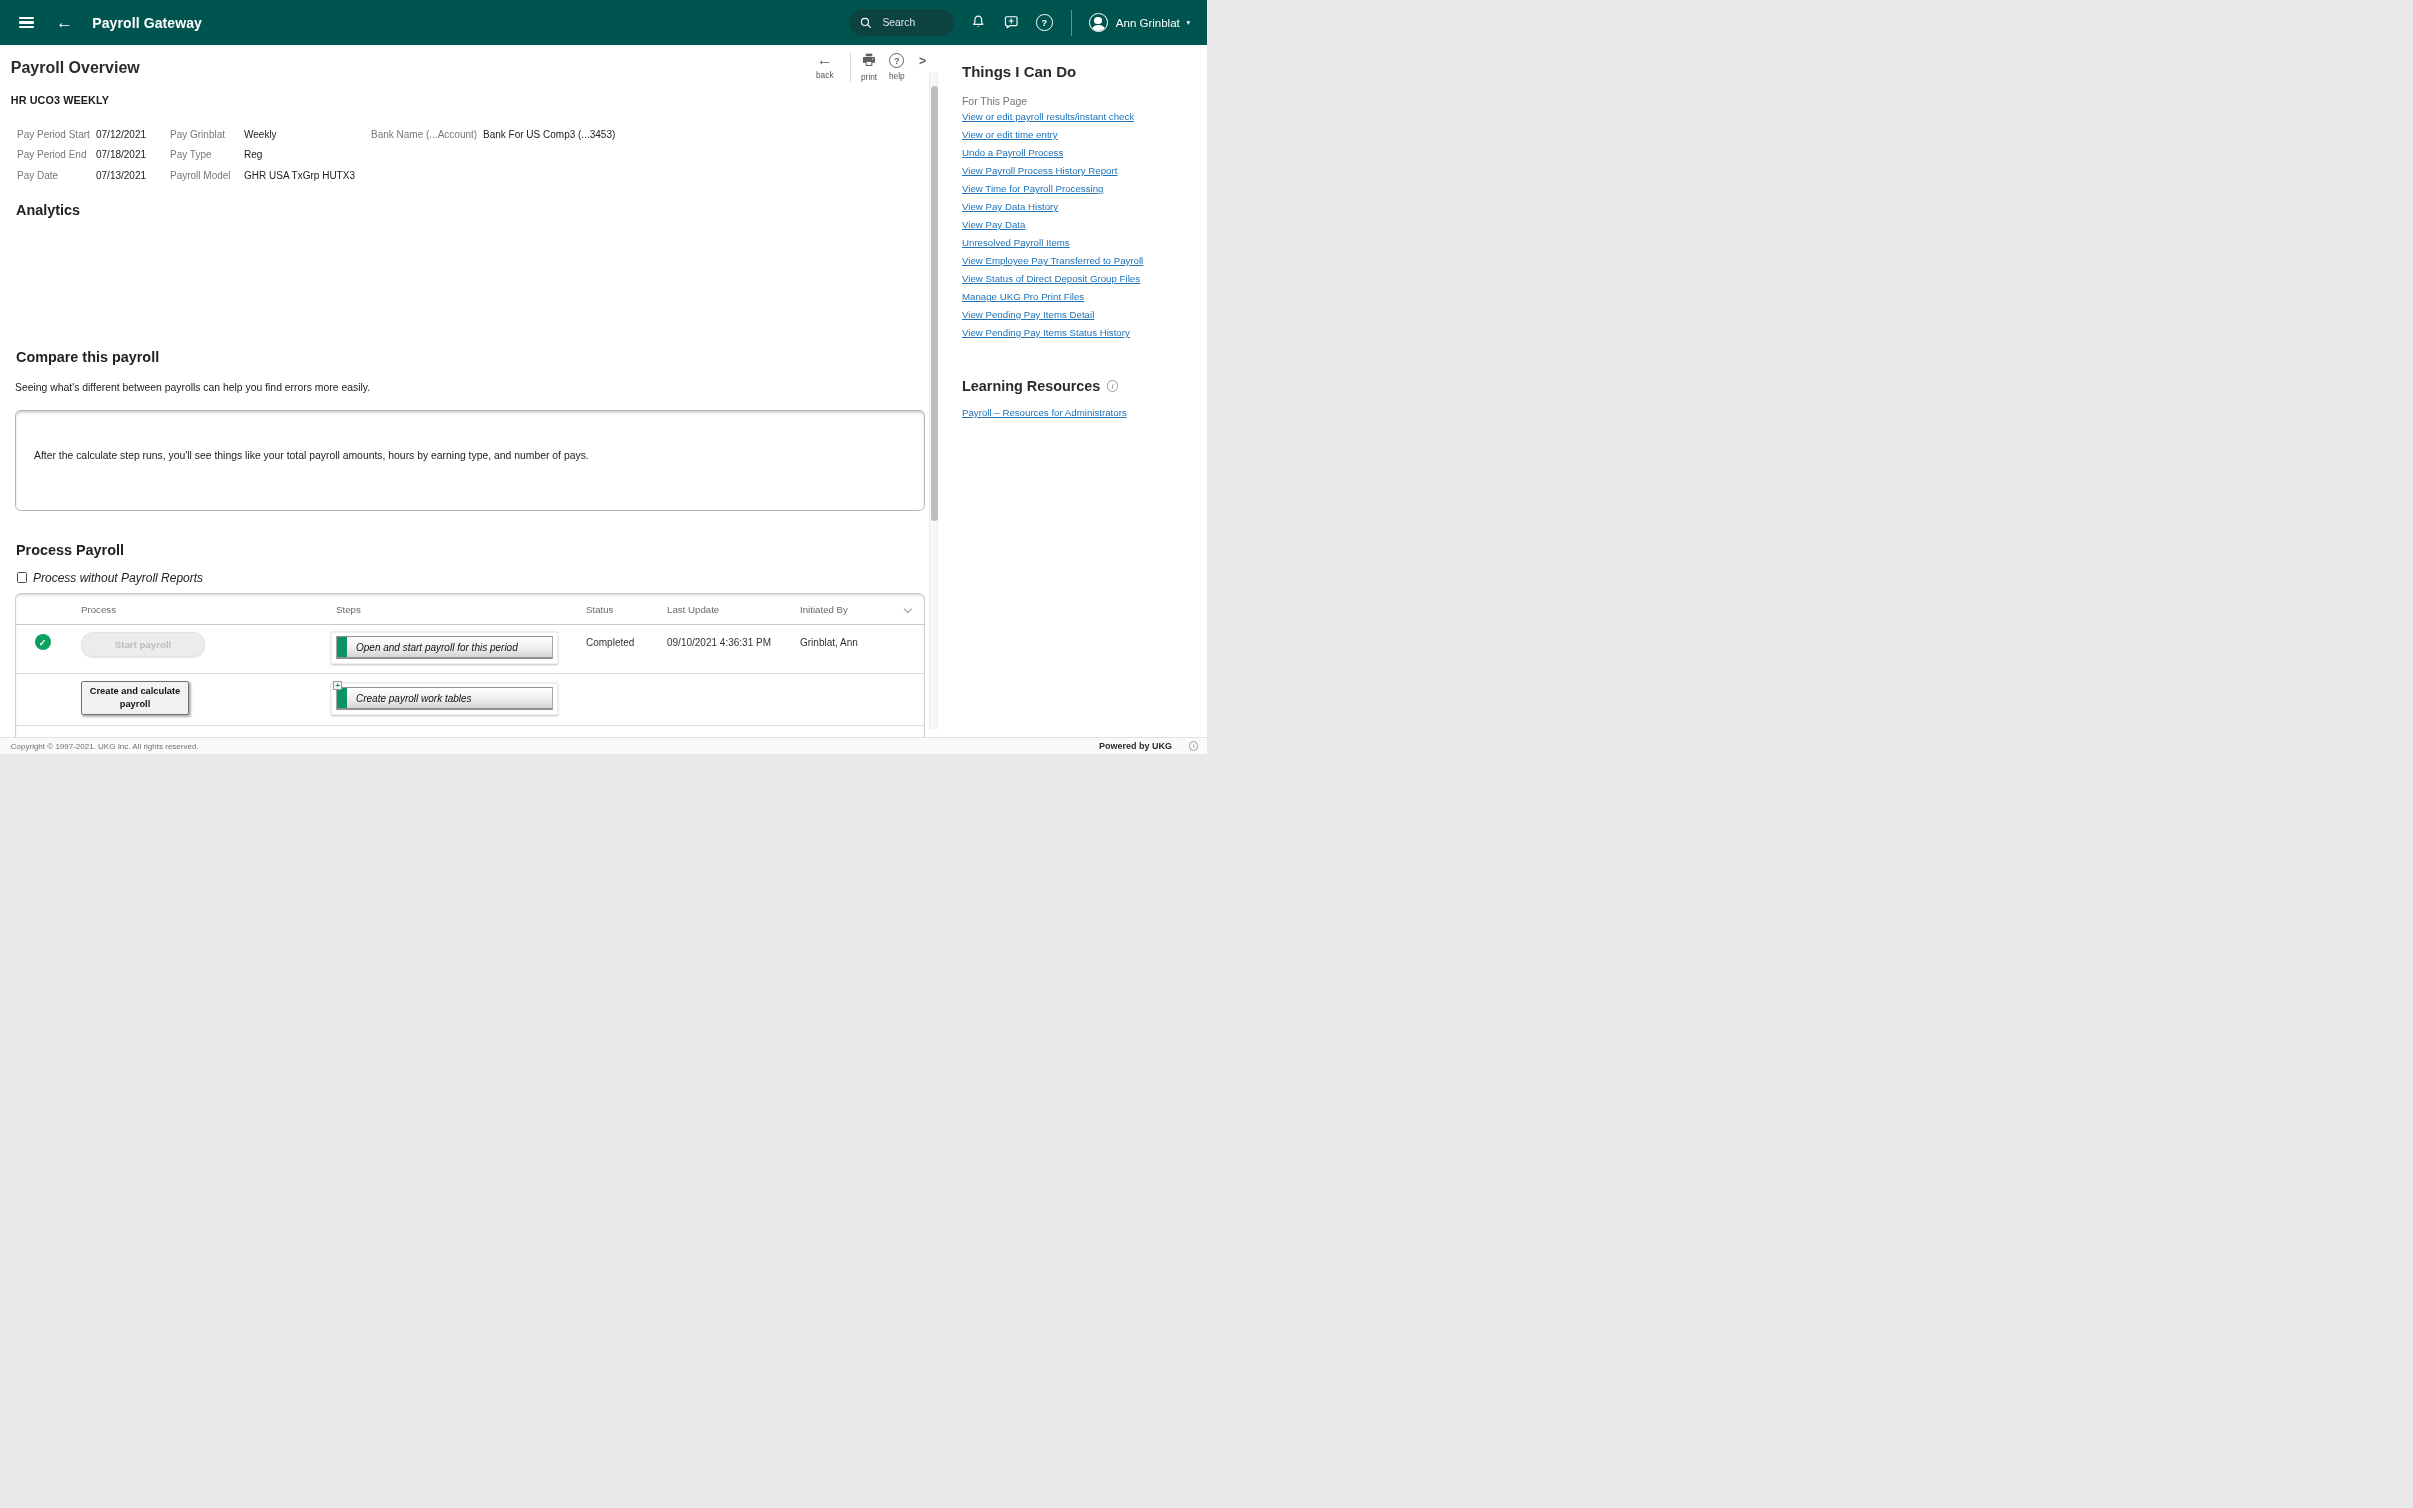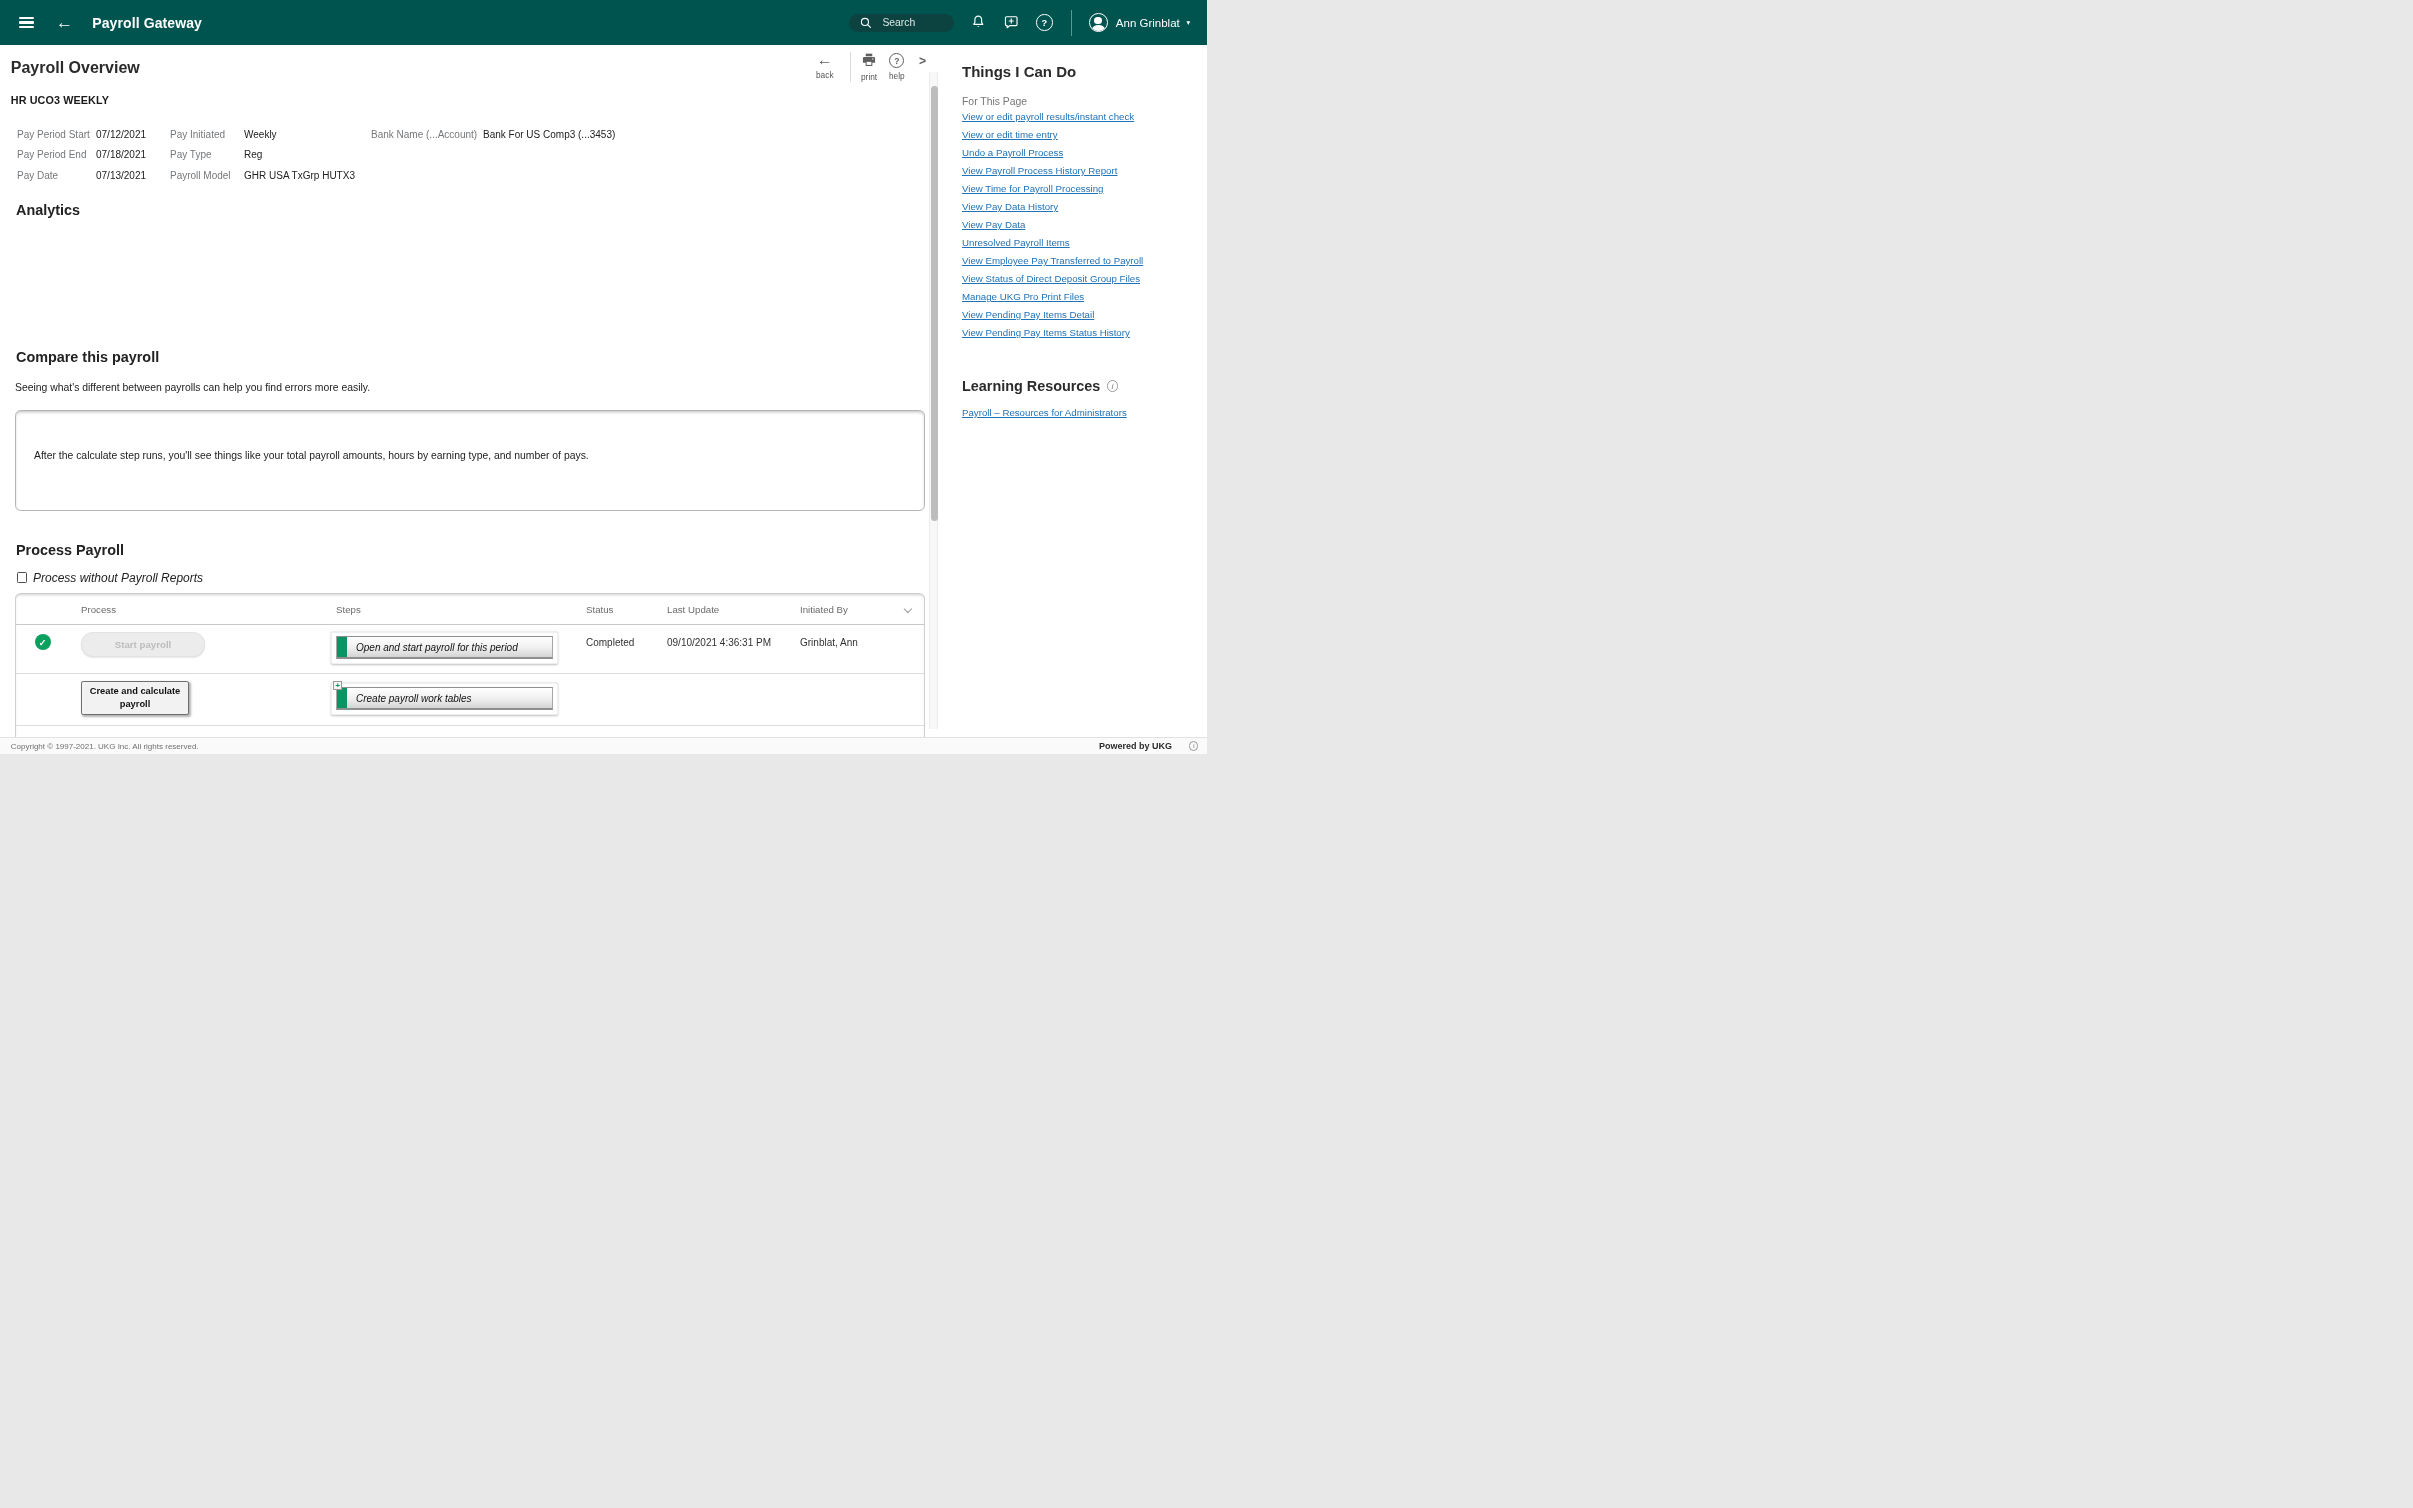--- a/index.html
+++ b/index.html
@@ -9,21 +9,21 @@
   .abs { position:absolute; }
 
   
   .app-header { position:absolute; left:0; top:0; width:1207px; height:45px; background:#005450;
                 display:flex; align-items:center; padding:0 17px 0 19.4px; }
   .hamburger { width:15px; height:11.5px; display:flex; flex-direction:column; justify-content:space-between; cursor:pointer; }
   .hamburger span { display:block; height:2.2px; background:#fff; border-radius:1.1px; }
   .hdr-back { margin-left:21.5px; color:#fff; font-size:17px; line-height:17px; cursor:pointer; }
   .app-title { margin-left:19.4px; color:#fff; font-size:14px; font-weight:bold; letter-spacing:0.1px; }
   .hdr-right { margin-left:auto; display:flex; align-items:center; gap:16.5px; }
-  .search-pill { width:105px; height:18px; border-radius:13.6px; background:#0C4340; display:flex;
+  .search-pill { width:105px; height:27px; border-radius:13.6px; background:#0C4340; display:flex;
                  align-items:center; padding-left:10.8px; gap:9.3px; cursor:pointer; }
   .search-label { color:#dce7e6; font-size:10.4px; }
   .hdr-icon { display:flex; align-items:center; justify-content:center; cursor:pointer; }
   .circle-q { width:16.5px; height:16.5px; border:1.4px solid #fff; border-radius:50%; color:#fff;
               display:flex; align-items:center; justify-content:center; font-size:9.3px; font-weight:bold; }
   .hdr-divider { width:0.7px; height:26px; background:rgba(255,255,255,.38); margin:0 1.4px; }
   .user { display:flex; align-items:center; gap:8px; cursor:pointer; }
   .avatar { position:relative; width:18.7px; height:18.7px; border:1.4px solid #fff; border-radius:50%; overflow:hidden; }
   .avatar .head { position:absolute; left:4.3px; top:2.9px; width:7.2px; height:7.2px; background:#fff; border-radius:50%; }
   .avatar .body { position:absolute; left:1.4px; top:10.8px; width:13px; height:8.6px; background:#fff; border-radius:50% 50% 0 0; }
@@ -190,21 +190,21 @@
   <div class="abs page-subtitle">HR UCO3 WEEKLY</div>
 
   <div>
     <span class="fld fld-label" style="left:17px;  top:129px;">Pay Period Start</span>
     <span class="fld fld-value" style="left:96px; top:129px;">07/12/2021</span>
     <span class="fld fld-label" style="left:17px;  top:149px;">Pay Period End</span>
     <span class="fld fld-value" style="left:96px; top:149px;">07/18/2021</span>
     <span class="fld fld-label" style="left:17px;  top:170px;">Pay Date</span>
     <span class="fld fld-value" style="left:96px; top:170px;">07/13/2021</span>
 
-    <span class="fld fld-label" style="left:170px; top:129px;">Pay Initiated</span>
+    <span class="fld fld-label" style="left:170px; top:129px;">Pay Grinblat</span>
     <span class="fld fld-value" style="left:244px; top:129px;">Weekly</span>
     <span class="fld fld-label" style="left:170px; top:149px;">Pay Type</span>
     <span class="fld fld-value" style="left:244px; top:149px;">Reg</span>
     <span class="fld fld-label" style="left:170px; top:170px;">Payroll Model</span>
     <span class="fld fld-value" style="left:244px; top:170px;">GHR USA TxGrp HUTX3</span>
 
     <span class="fld fld-label" style="left:371px; top:129px;">Bank Name (...Account)</span>
     <span class="fld fld-value" style="left:483px; top:129px;">Bank For US Comp3 (...3453)</span>
   </div>
 

